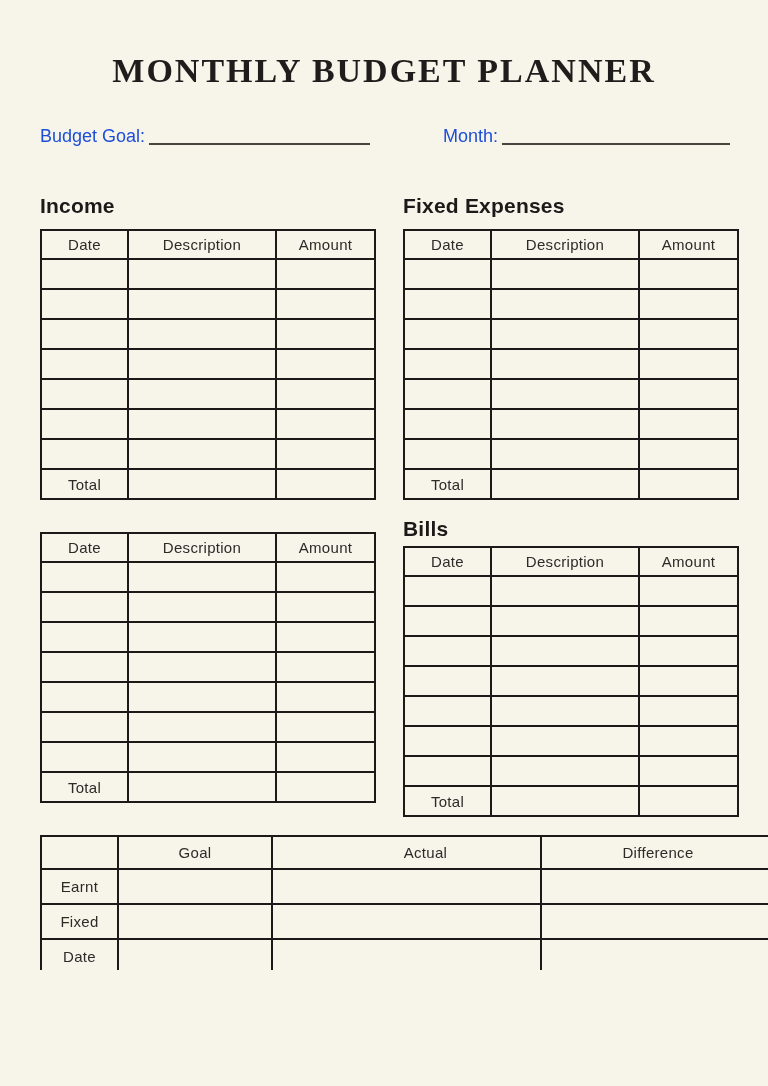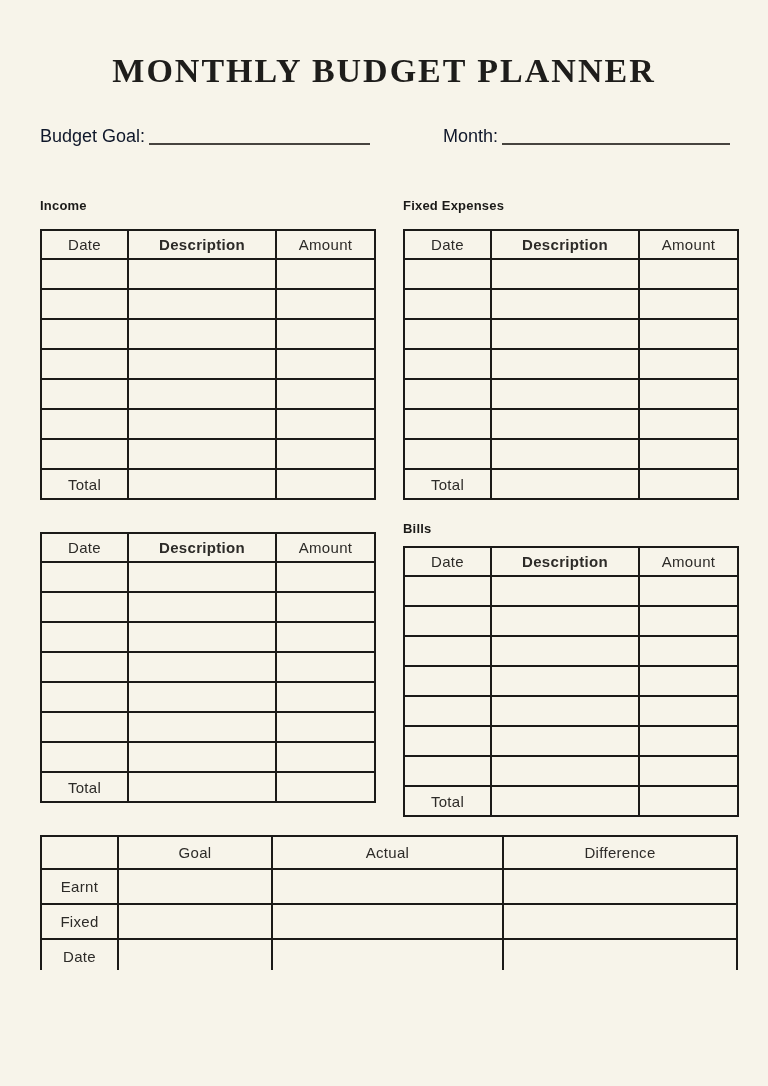--- a/index.html
+++ b/index.html
@@ -34,42 +34,42 @@
   }
   .field-group {
     display: flex;
     align-items: flex-end;
   }
   .field-group.goal  { width: 330px; }
   .field-group.month { width: 287px; }
   .field-label {
     font-size: 18px;
     font-weight: 500;
-    color: #0f172a;
+    color: #1d4ed8;
     white-space: nowrap;
     line-height: 24px;
   }
   .write-line {
     flex: 1;
     height: 0;
     border-bottom: 2px solid #47443F;
     position: relative;
     top: -3px;
     margin-left: 4px;
   }
   .sections-grid {
     display: grid;
     grid-template-columns: 328px 328px;
     column-gap: 35px;
     margin: 48px 37px 0 40px;
   }
   .sections-grid.second { margin-top: 19px; }
   .section-title {
     margin: 0;
-    font-size: 13px;
+    font-size: 21px;
     font-weight: 700;
     letter-spacing: 0.2px;
     color: #1B1A18;
     line-height: 20px;
   }
   table.ledger {
     margin-top: 13px;
     border-collapse: collapse;
     table-layout: fixed;
     width: 328px;
@@ -82,34 +82,34 @@
     padding: 0;
     text-align: center;
     font-size: 15px;
     font-weight: 500;
     color: #2D2B28;
     letter-spacing: 0.3px;
   }
   table.ledger th { height: 27px; font-weight: 500; }
   table.ledger td { height: 28px; }
   table.ledger .col-date   { width: 85px; }
-  table.ledger .col-desc   { width: 146px; font-weight: bold; }
+  table.ledger .col-desc   { width: 146px; }
   table.ledger .col-amount { width: 97px; }
   .recap-block { margin: 18px 0 0 40px; }
   table.recap {
     margin-top: 10px;
     border-collapse: collapse;
     table-layout: fixed;
     width: 688px;
   }
   table.recap th { height: 31px; font-weight: 500; }
   table.recap td { height: 33px; }
   table.recap .col-rowlabel { width: 75px; }
   table.recap .col-goal     { width: 152px; }
-  table.recap .col-actual   { width: 229px; }
+  table.recap .col-actual   { width: 229px; padding-left: 38px; }
   table.recap .col-diff     { width: 232px; }
 </style>
 </head>
 <body>
 
 <div class="page">
 
   <h1 class="doc-title">MONTHLY BUDGET PLANNER</h1>
 
   <div class="fields-row">

